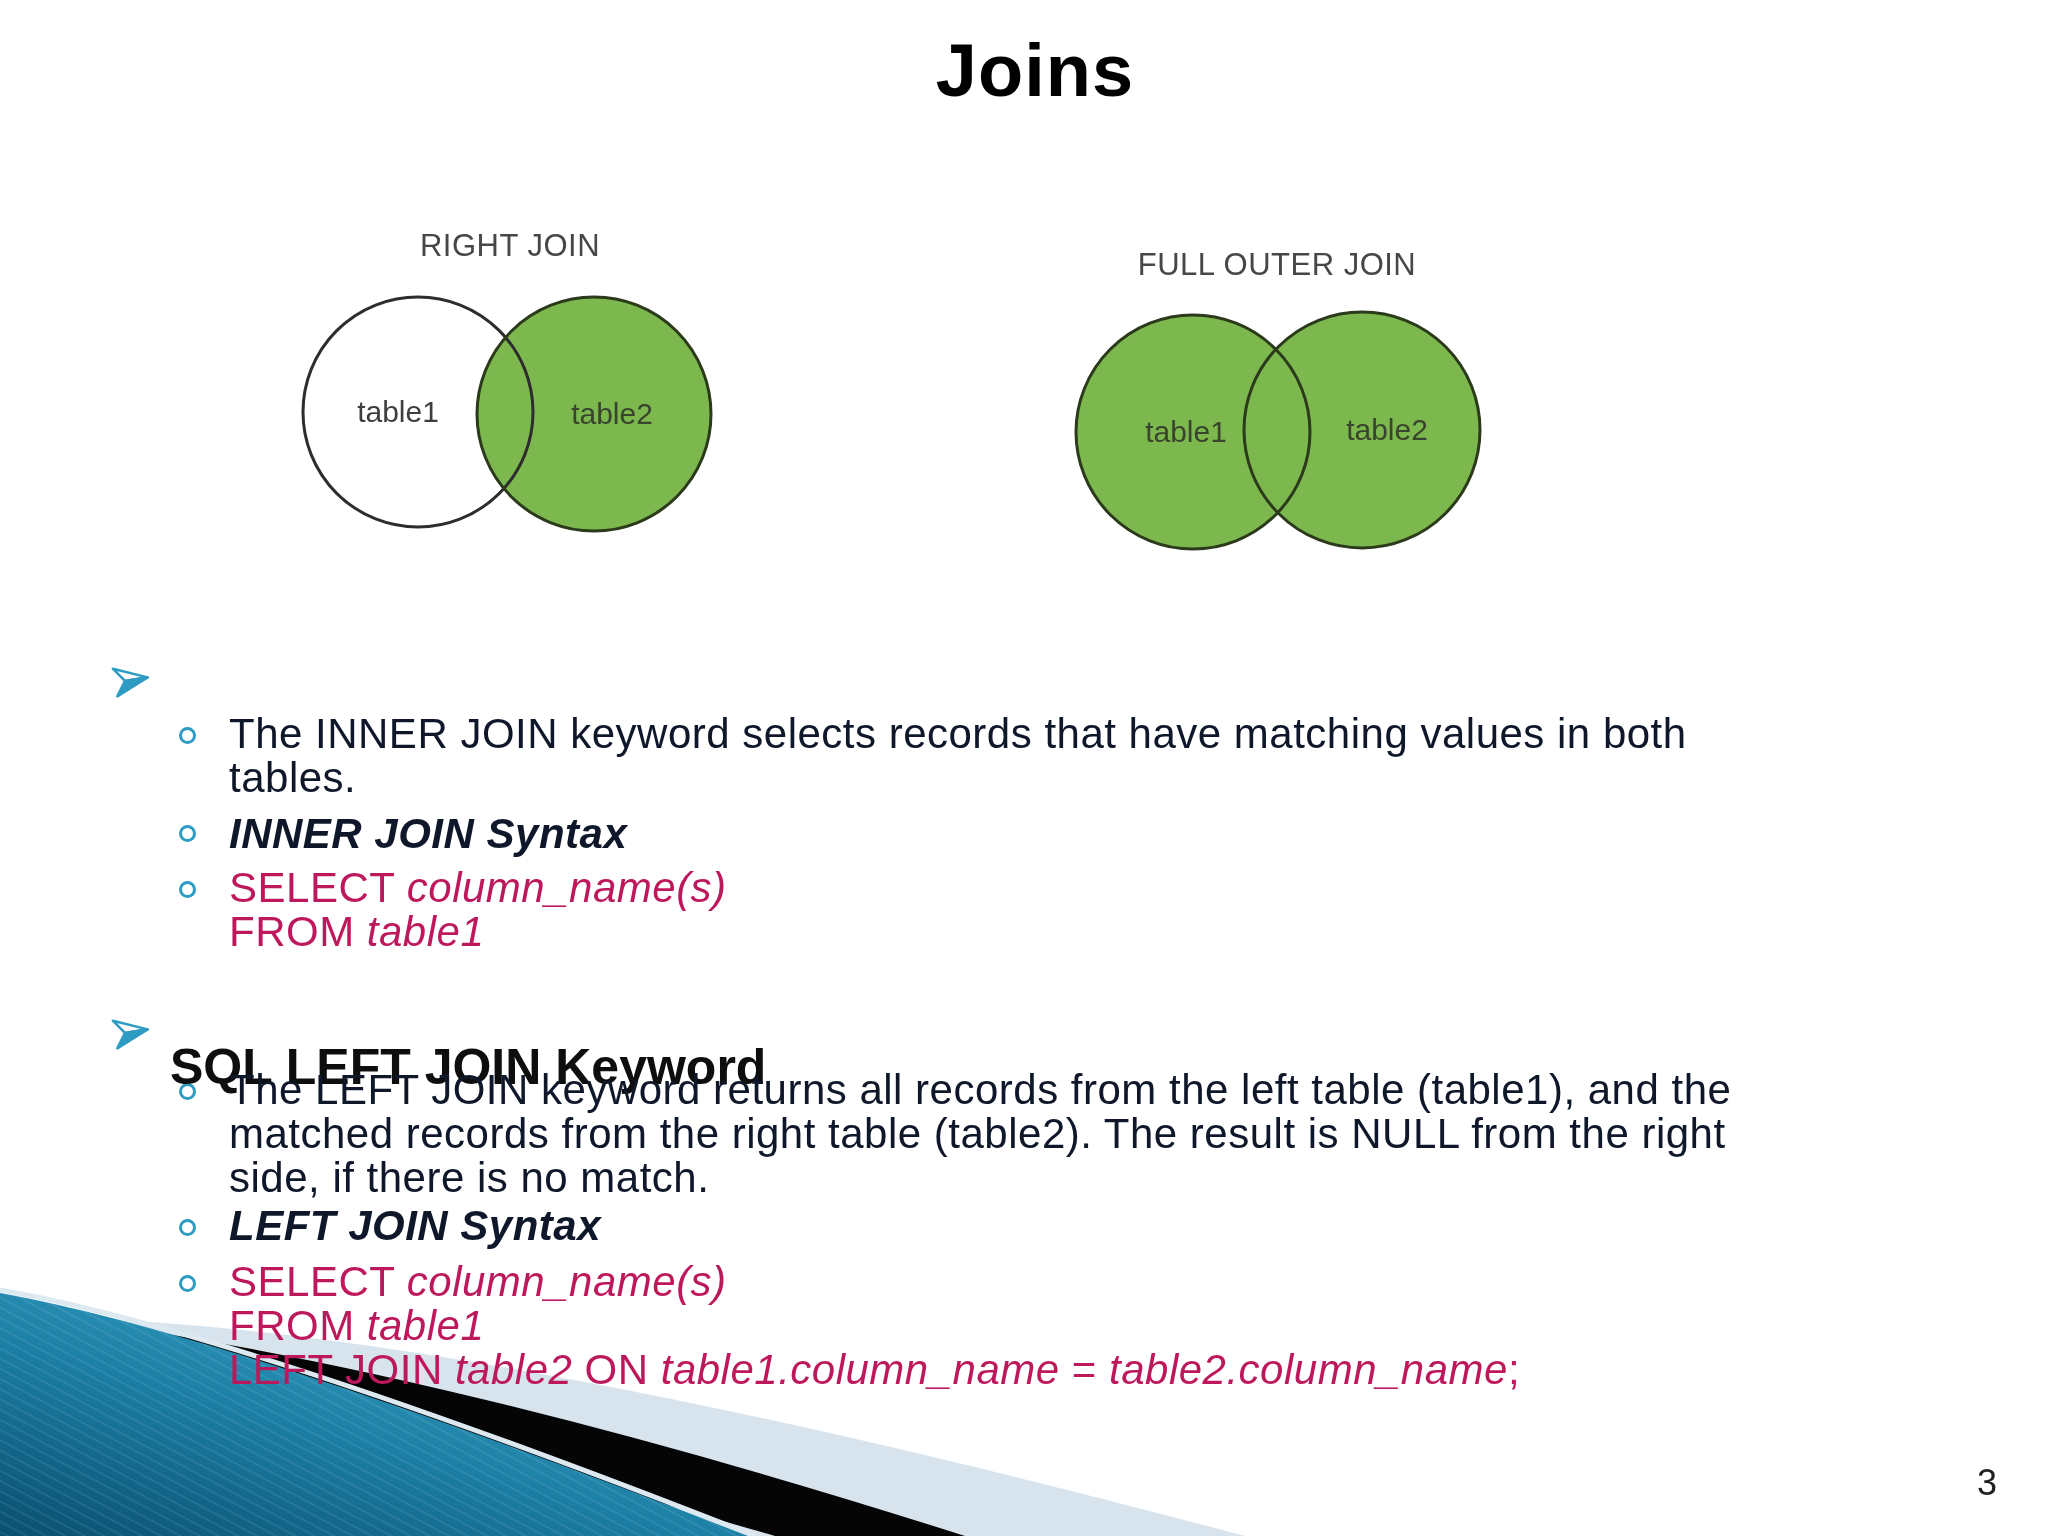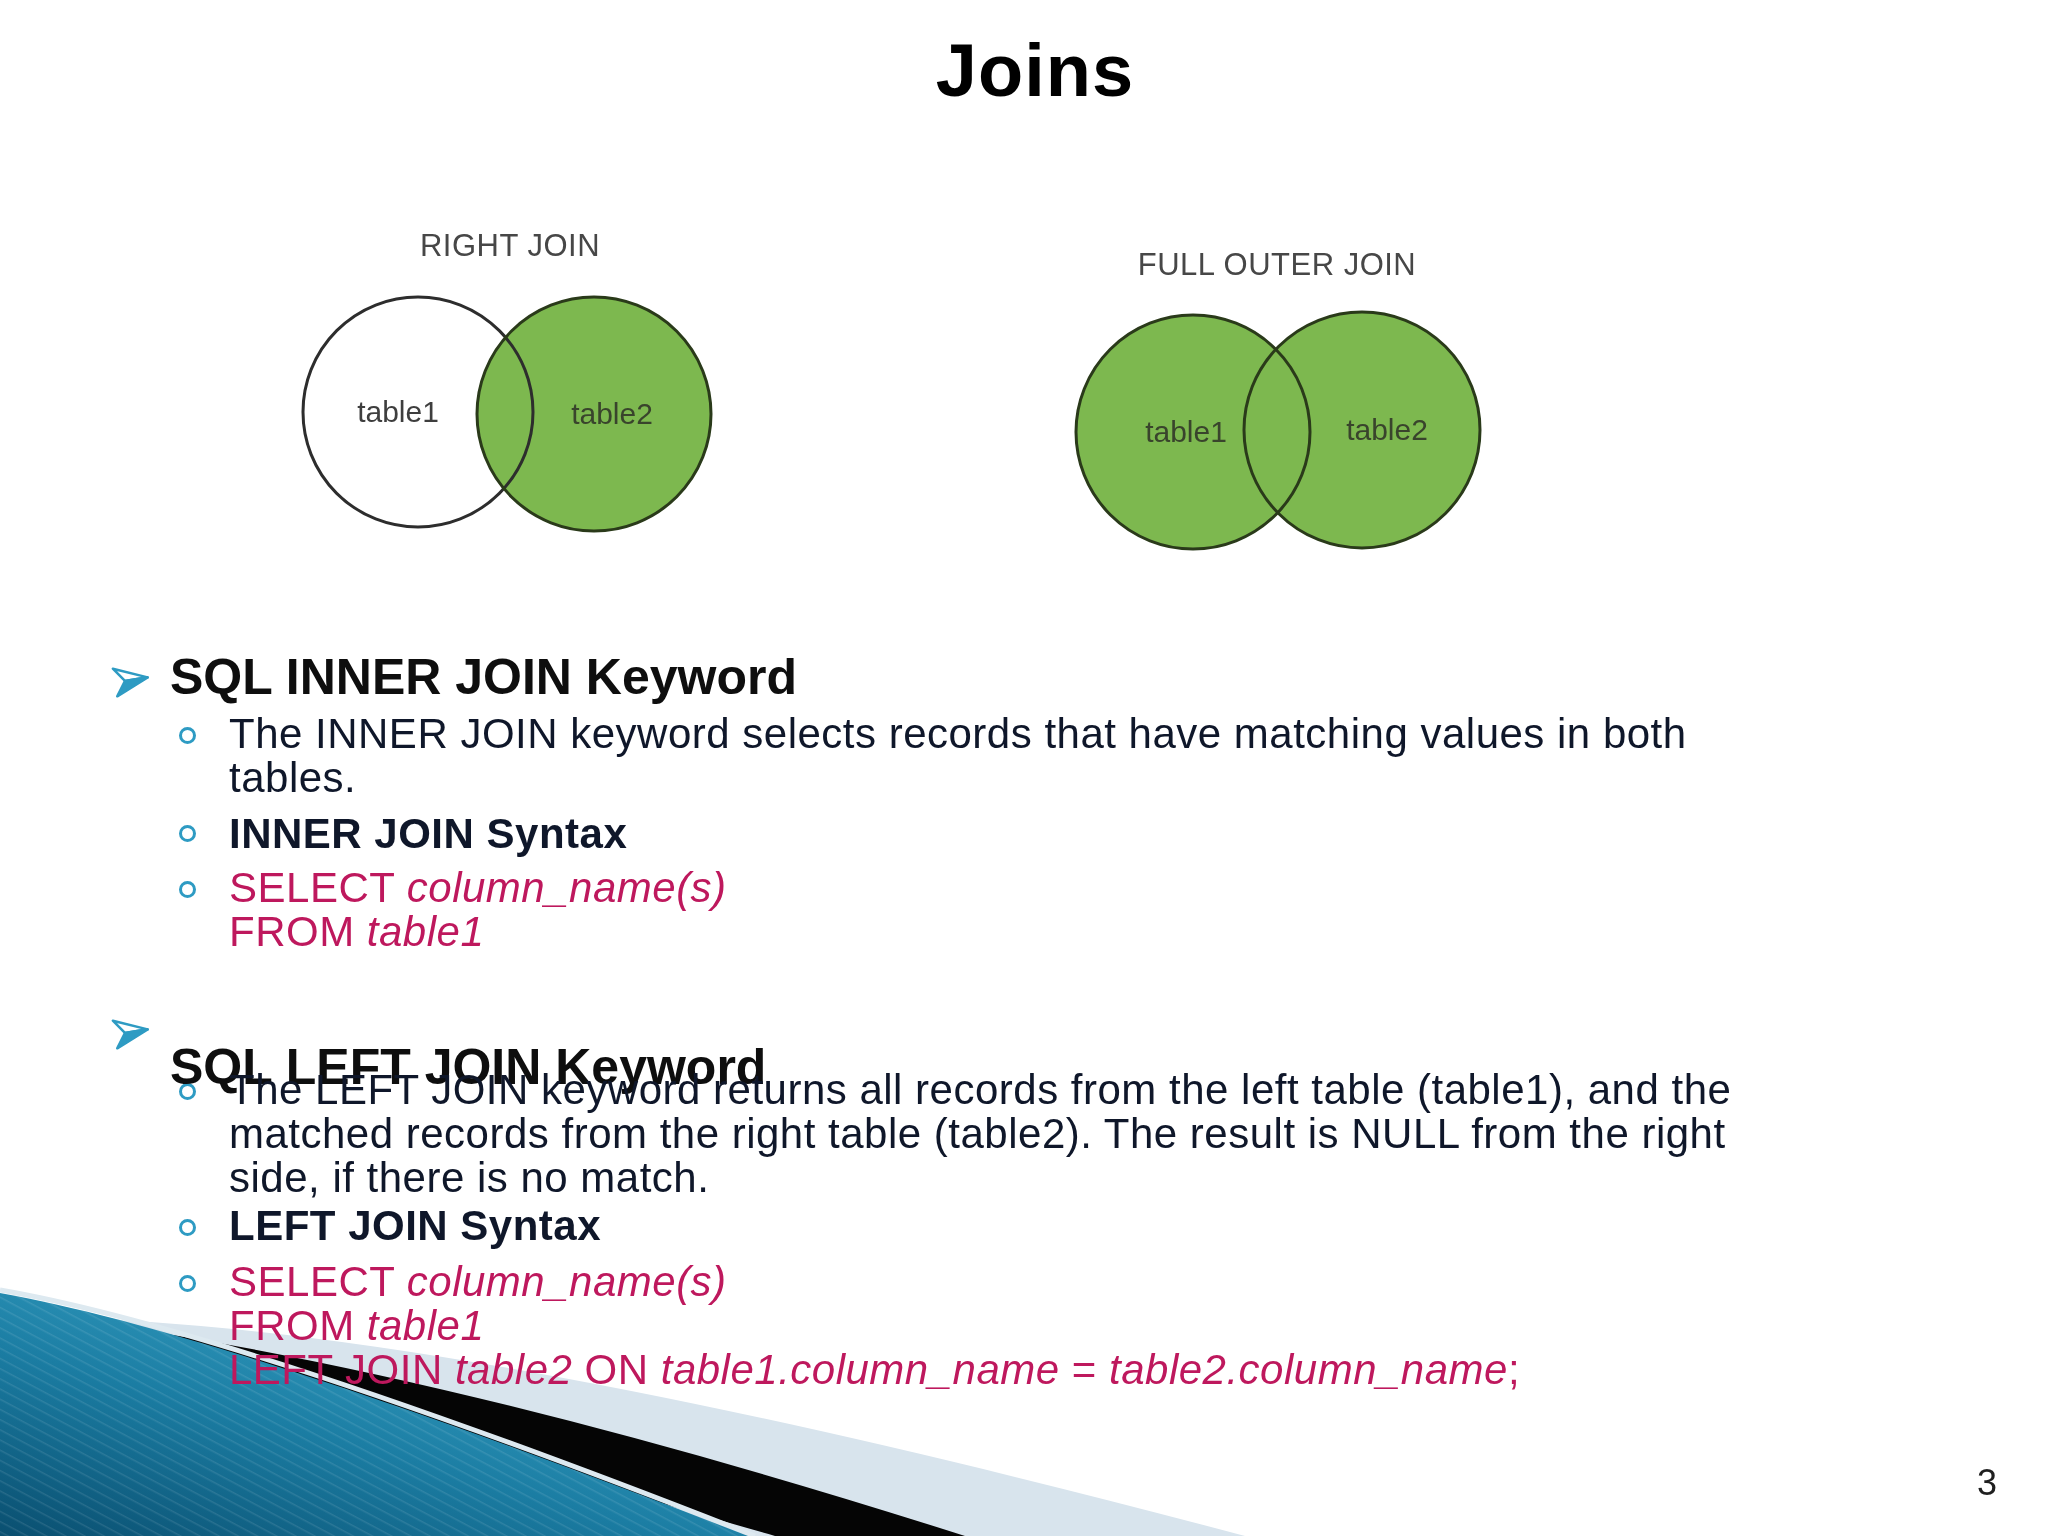--- a/index.html
+++ b/index.html
@@ -22,21 +22,21 @@
   .heading{
     position:absolute;left:170px;font-size:50px;font-weight:700;color:#0e0e0e;
     line-height:54px;white-space:nowrap;
   }
   .body-text{
     position:absolute;left:229px;font-size:42px;line-height:44px;color:#0f172a;
     letter-spacing:.5px;white-space:pre-line;
   }
   .code-block{position:absolute;left:229px;font-size:42px;line-height:44px;color:#be185d;letter-spacing:.5px;}
   .code-line{white-space:nowrap;}
-  .bold{font-weight:700;}
+  .bold{font-weight:700;font-style:italic;}
   .it{font-style:italic;}
   .arrow-icon{position:absolute;left:111px;transform:rotate(-9deg);}
   .ring{
     position:absolute;left:179px;width:11px;height:11px;
     border:3.5px solid #2e9bc3;border-radius:50%;
   }
   .footer-svg{position:absolute;left:0;top:1276px;}
   .pagenum{position:absolute;left:1977px;top:1462px;font-size:36px;color:#1f1f1f;}
 </style>
 </head>
@@ -92,21 +92,20 @@
     <polygon points="4,31 37,17 14,17" fill="#2e9bc3" stroke="#2e9bc3" stroke-width="2.5" stroke-linejoin="round"></polygon>
   </svg>
 
   <div class="ring" style="top:727px"></div>
   <div class="ring" style="top:825px"></div>
   <div class="ring" style="top:881px"></div>
   <div class="ring" style="top:1083px"></div>
   <div class="ring" style="top:1219px"></div>
   <div class="ring" style="top:1275px"></div>
 
-  <div class="heading" style="top:650px">SQL INNER JOIN Keyword</div>
 
   <div class="body-text" style="top:712px">The INNER JOIN keyword selects records that have matching values in both
 tables.</div>
 
   <div class="body-text bold" style="top:812px">INNER JOIN Syntax</div>
 
   <div class="code-block" style="top:866px">
     <div class="code-line">
       <span>SELECT</span>
       <span class="it">column_name(s)</span>

